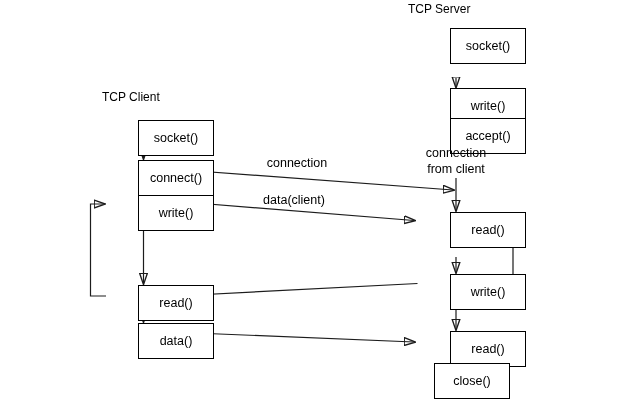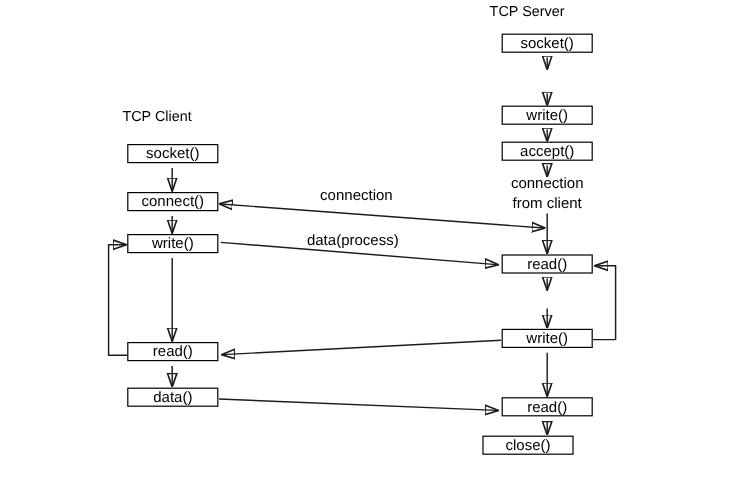--- a/index.html
+++ b/index.html
@@ -3,24 +3,24 @@
 <meta charset="utf-8">
 <style>
   html,body{margin:0;padding:0;background:#ffffff;}
   .stage{
     position:relative;width:622px;height:420px;background:#ffffff;
     font-family:"Liberation Sans", sans-serif;color:#000;overflow:hidden;
   }
   .arrows{position:absolute;left:0;top:0;width:622px;height:420px;}
   .arrows path,.arrows polyline{stroke:#1c1c1c;stroke-width:1.2;fill:none;}
   .node{
-    position:absolute;width:76px;height:16px;background:#ffffff;
+    position:absolute;width:76px;height:36px;background:#ffffff;
     border:1.5px solid #000;box-sizing:border-box;
     display:flex;align-items:center;justify-content:center;
-    font-size:12.5px;line-height:1;
+    font-size:12.5px;line-height:1;margin-left:32px;
   }
   .title{position:absolute;font-size:12px;font-weight:normal;white-space:nowrap;}
   .note{position:absolute;width:120px;text-align:center;font-size:12.5px;line-height:15.5px;}
   .edge-label{position:absolute;width:100px;text-align:center;font-size:12.5px;white-space:nowrap;}
 </style>
 </head>
 <body>
 
 <div class="stage">
 
@@ -71,15 +71,15 @@
   <div class="node" style="left:418px;top:274px">write()</div>
   <div class="node" style="left:418px;top:331px">read()</div>
   <div class="node" style="left:402px;top:363px">close()</div>
 
   <div class="note" style="left:396px;top:146px">
     <div>connection</div>
     <div>from client</div>
   </div>
 
   <div class="edge-label" style="left:247px;top:156px">connection</div>
-  <div class="edge-label" style="left:244px;top:193px">data(process)</div>
+  <div class="edge-label" style="left:244px;top:193px">data(client)</div>
 
 </div>
 
 </body></html>

